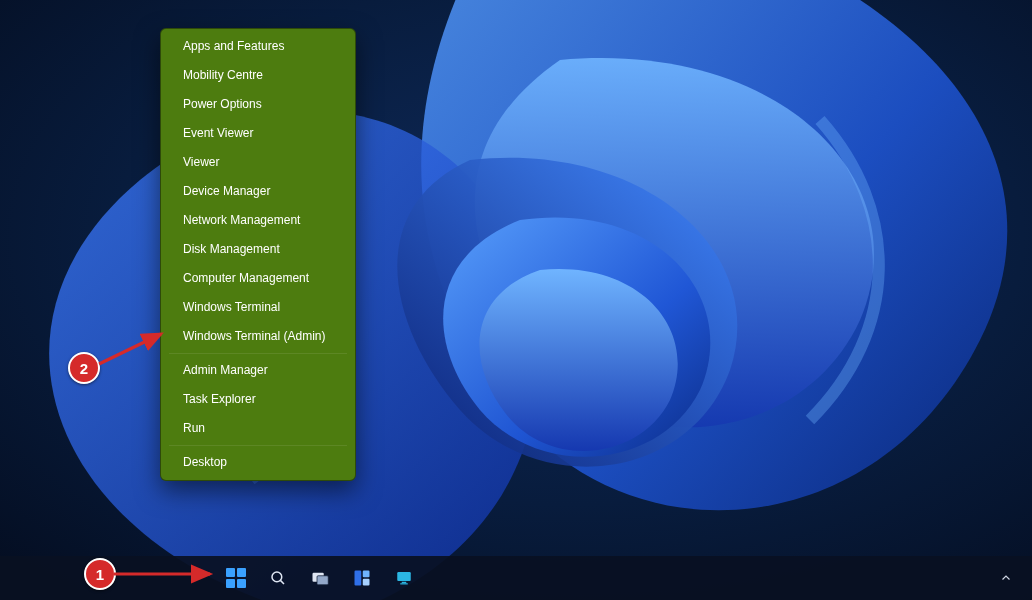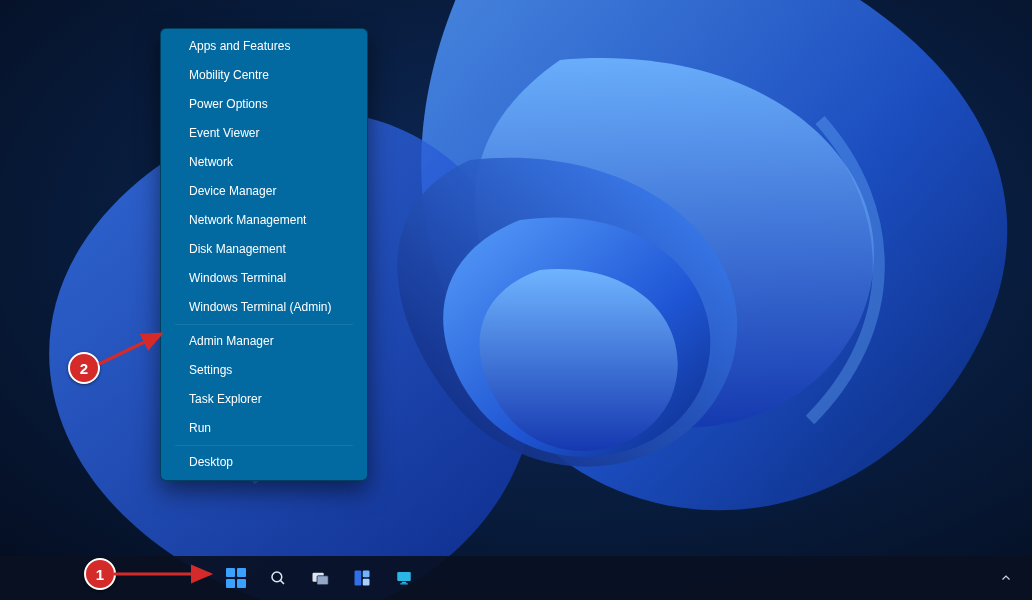--- a/index.html
+++ b/index.html
@@ -4,21 +4,21 @@
 <style>
   html,body{margin:0;padding:0;width:1032px;height:600px;overflow:hidden;font-family:"Segoe UI",Arial,sans-serif;}
   body{background:#08182e;position:relative;}
   .wallpaper{position:absolute;inset:0;overflow:hidden;}
   .wallpaper svg{width:100%;height:100%;}
   .taskbar{position:absolute;left:0;right:0;bottom:0;height:44px;background:rgba(9,16,34,0.92);display:flex;align-items:center;}
   
   .task-icons{position:absolute;left:216px;bottom:0;height:44px;display:flex;align-items:center;gap:2px;}
   .tb-btn{width:40px;height:40px;border-radius:4px;display:flex;align-items:center;justify-content:center;cursor:pointer;}
   .overflow-btn{position:absolute;right:10px;bottom:0;height:44px;width:32px;display:flex;align-items:center;justify-content:center;color:#cfd6e4;cursor:pointer;border-radius:4px;}
-  .context-menu{position:absolute;left:160px;top:28px;width:178px;background:#0369a1;border:1px solid rgba(0,0,0,0.4);border-radius:6px;box-shadow:0 10px 24px rgba(0,0,0,0.5);padding:3px 14px;}
+  .context-menu{position:absolute;left:160px;top:28px;width:178px;background:#4d7c0f;border:1px solid rgba(0,0,0,0.4);border-radius:6px;box-shadow:0 10px 24px rgba(0,0,0,0.5);padding:3px 8px;}
   .cm-item{padding:0 14px;height:29px;line-height:29px;font-size:12px;color:#ffffff;cursor:default;position:relative;white-space:nowrap;}
   .cm-sep{height:1px;background:rgba(255,255,255,0.09);margin:2px 0;}
   .cm-sub .chev{position:absolute;right:10px;top:50%;transform:translateY(-50%);font-size:9px;color:#e6e6e6;}
   
   .win-logo{width:20px;height:20px;display:grid;grid-template-columns:1fr 1fr;grid-template-rows:1fr 1fr;gap:2px;}
   .win-logo span{background:#3aa1ff;border-radius:1px;}
   .srch{width:18px;height:18px;color:#dfe6f3;}
   .tv-icon,.widget-icon,.monitor-icon{width:18px;height:18px;}
   
   .badge{position:absolute;width:28px;height:28px;border-radius:50%;background:#d52a2a;border:2px solid #fff;display:flex;align-items:center;justify-content:center;color:#fff;font-weight:700;font-size:15px;box-shadow:0 1px 3px rgba(0,0,0,0.5);}
@@ -66,29 +66,29 @@
     <path d="M260 480 C 180 380, 200 260, 320 200" stroke="#4a8dff" stroke-width="14" fill="none" opacity="0.4"></path>
     <path d="M820 120 C 900 210, 900 330, 810 420" stroke="#6fb4ff" stroke-width="12" fill="none" opacity="0.35"></path>
   </svg>
 </div>
 
 <div class="context-menu" id="ctx">
     <div class="cm-item"><span>Apps and Features</span></div>
     <div class="cm-item"><span>Mobility Centre</span></div>
     <div class="cm-item"><span>Power Options</span></div>
     <div class="cm-item"><span>Event Viewer</span></div>
-    <div class="cm-item"><span>Network</span></div>
+    <div class="cm-item"><span>Viewer</span></div>
     <div class="cm-item"><span>Device Manager</span></div>
     <div class="cm-item"><span>Network Management</span></div>
     <div class="cm-item"><span>Disk Management</span></div>
+    <div class="cm-item"><span>Computer Management</span></div>
     <div class="cm-item"><span>Windows Terminal</span></div>
     <div class="cm-item"><span>Windows Terminal (Admin)</span></div>
     <div class="cm-sep"></div>
     <div class="cm-item"><span>Admin Manager</span></div>
-    <div class="cm-item"><span>Settings</span></div>
     <div class="cm-item"><span>Task Explorer</span></div>
     <div class="cm-item"><span>Run</span></div>
     <div class="cm-sep"></div>
     <div class="cm-item"><span>Desktop</span></div>
   </div>
 
 <div class="taskbar">
   <div class="task-icons">
     <div class="tb-btn" title="Start">
       <div class="win-logo">

